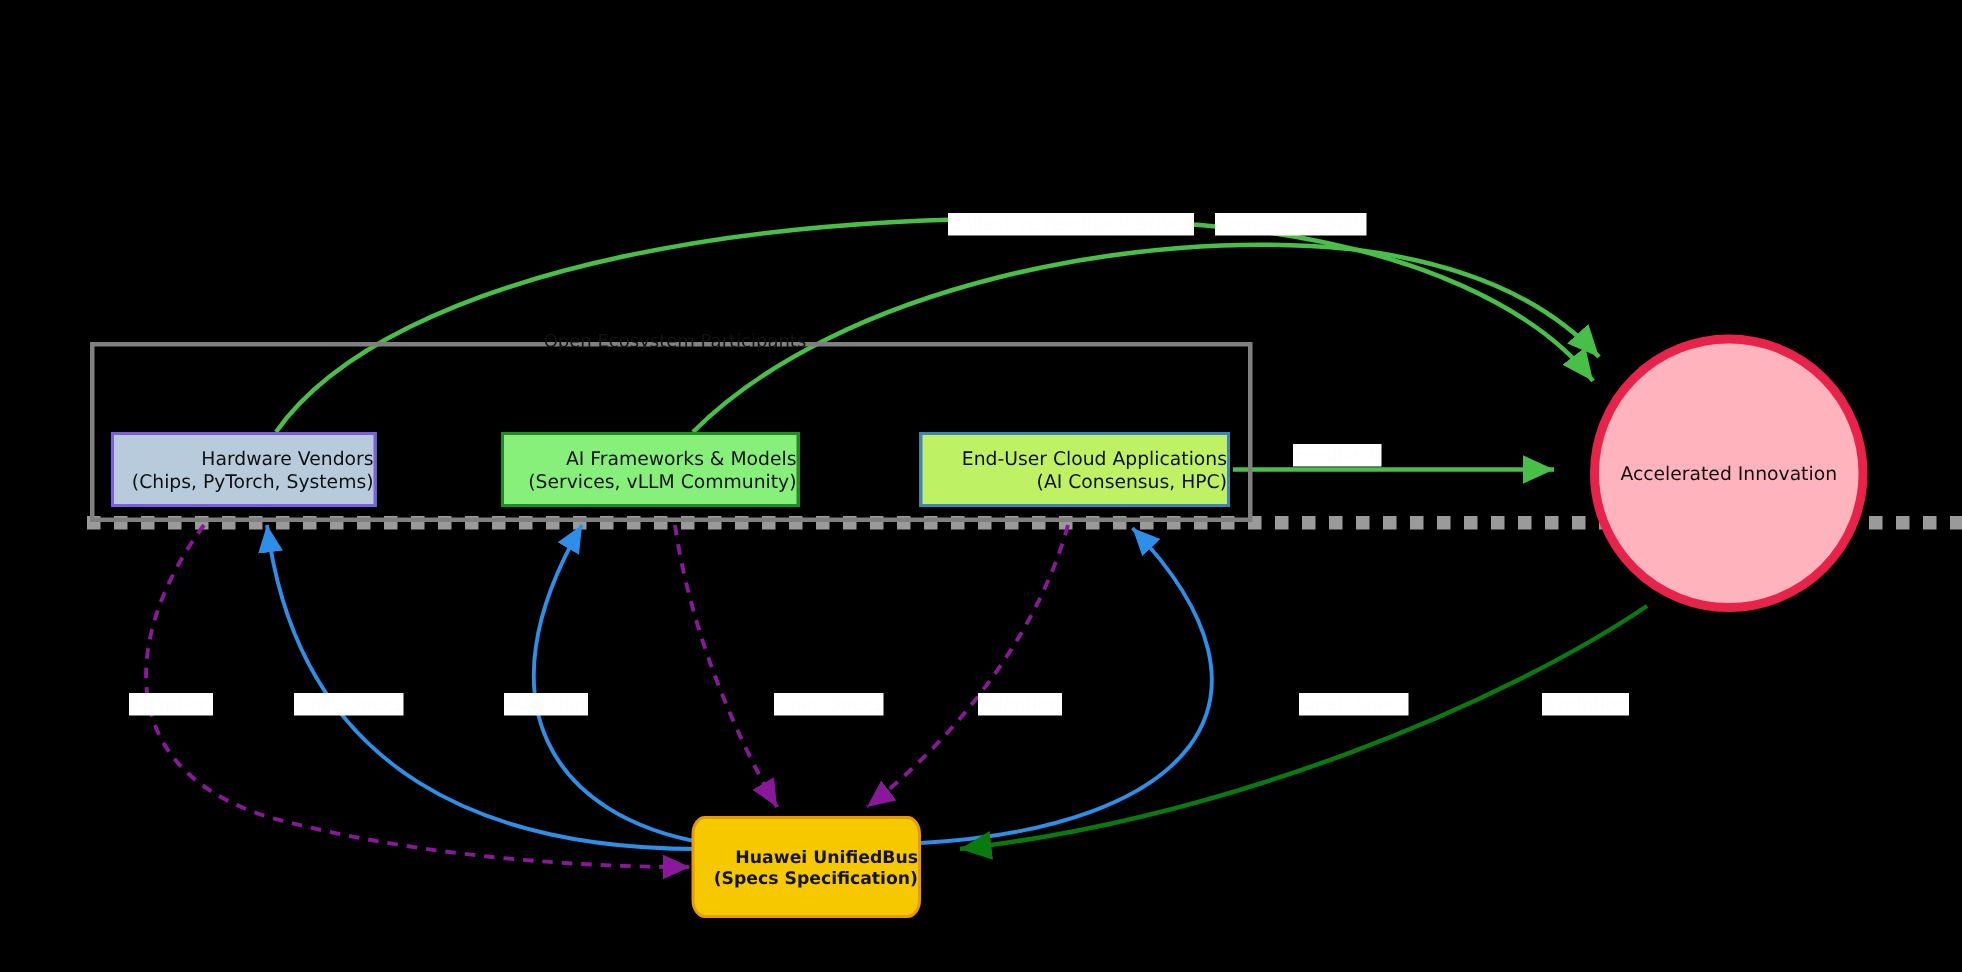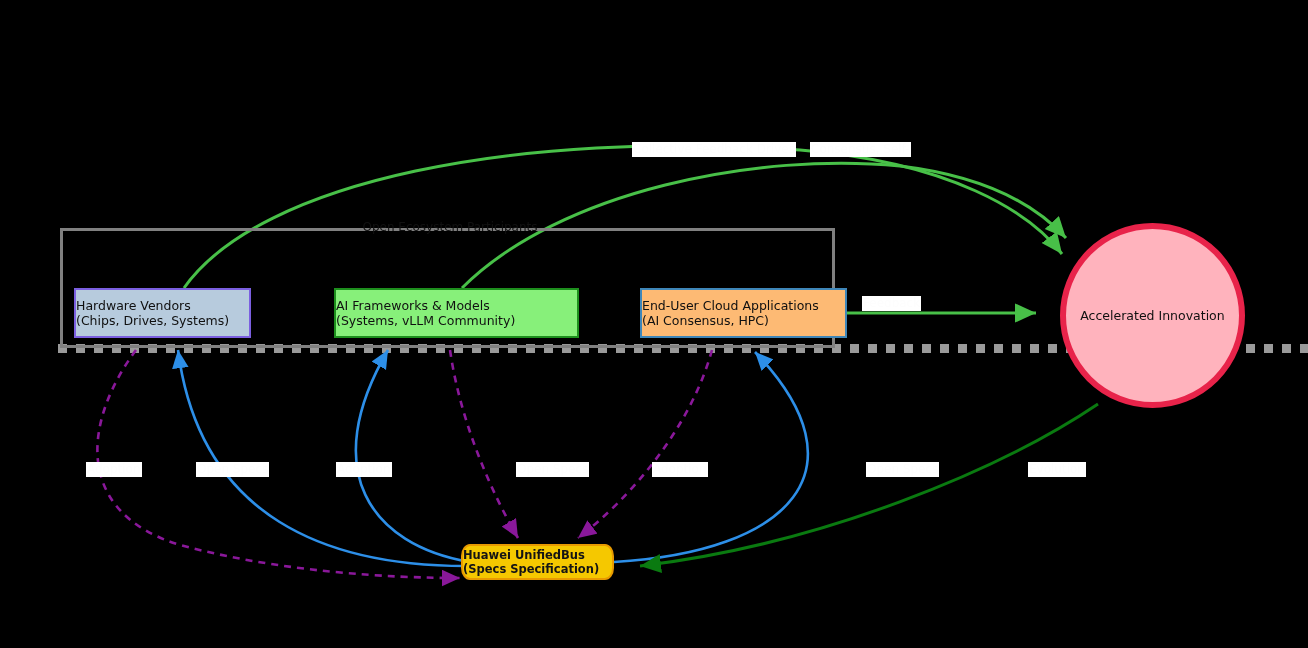--- a/index.html
+++ b/index.html
@@ -25,54 +25,54 @@
     width: 1308px;
     height: 648px;
   }
 
   
   .node {
     position: absolute;
     box-sizing: border-box;
     display: flex;
     flex-direction: column;
-    align-items: flex-start;
+    align-items: flex-end;
     justify-content: center;
     text-align: center;
     line-height: 1.22;
     color: #101010;
     z-index: 6;
   }
   .node .l1, .node .l2 {
     display: block;
     white-space: nowrap;
   }
 
   #node-hardware {
     left: 74px; top: 288px; width: 177px; height: 50px;
     background: #b7cbdd;
     border: 2.5px solid #7b5fe0;
     font-size: 12.5px;
   }
   #node-frameworks {
-    left: 334px; top: 288px; width: 245px; height: 50px;
+    left: 334px; top: 288px; width: 199px; height: 50px;
     background: #87f07a;
     border: 2.5px solid #1d8f1d;
     font-size: 12.5px;
   }
   #node-enduser {
-    left: 640px; top: 288px; width: 207px; height: 50px;
-    background: #fdba74;
+    left: 613px; top: 288px; width: 207px; height: 50px;
+    background: #bef264;
     border: 2.5px solid #3f86b8;
     font-size: 12.5px;
   }
 
   
   #node-bus {
-    left: 461px; top: 544px; width: 153px; height: 36px;
+    left: 461px; top: 544px; width: 153px; height: 68px;
     background: #f5c800;
     border: 2.5px solid #e89a00;
     border-radius: 9px / 12px;
     font-size: 11.5px;
     font-weight: bold;
     color: #141414;
     z-index: 7;
   }
 
   
@@ -176,26 +176,26 @@
   <div class="elabel" style="left:336px; top:462px;">Adoption</div>
   <div class="elabel" style="left:516px; top:462px;">Open Specs</div>
   <div class="elabel" style="left:652px; top:462px;">Adoption</div>
   <div class="elabel" style="left:866px; top:462px;">Open Specs</div>
   <div class="elabel" style="left:1028px; top:462px;">Evolution</div>
 
   <div class="elabel" style="left:862px; top:296px;">Feedback</div>
 
   <div class="node" id="node-hardware">
     <span class="l1">Hardware Vendors</span>
-    <span class="l2">(Chips, Drives, Systems)</span>
+    <span class="l2">(Chips, PyTorch, Systems)</span>
   </div>
 
   <div class="node" id="node-frameworks">
     <span class="l1">AI Frameworks &amp; Models</span>
-    <span class="l2">(Systems, vLLM Community)</span>
+    <span class="l2">(Services, vLLM Community)</span>
   </div>
 
   <div class="node" id="node-enduser">
     <span class="l1">End-User Cloud Applications</span>
     <span class="l2">(AI Consensus, HPC)</span>
   </div>
 
   <div class="node" id="node-bus">
     <span class="l1">Huawei UnifiedBus</span>
     <span class="l2">(Specs Specification)</span>

